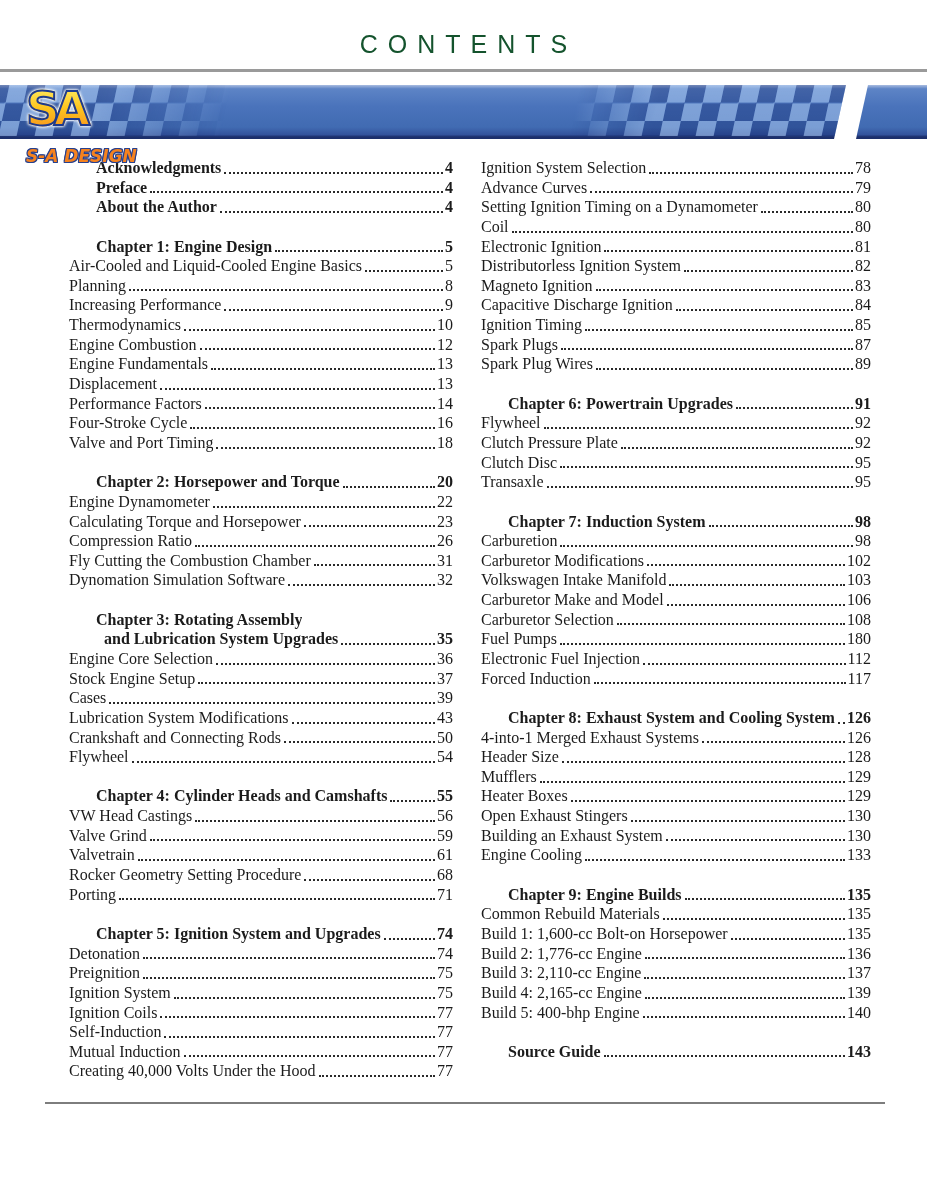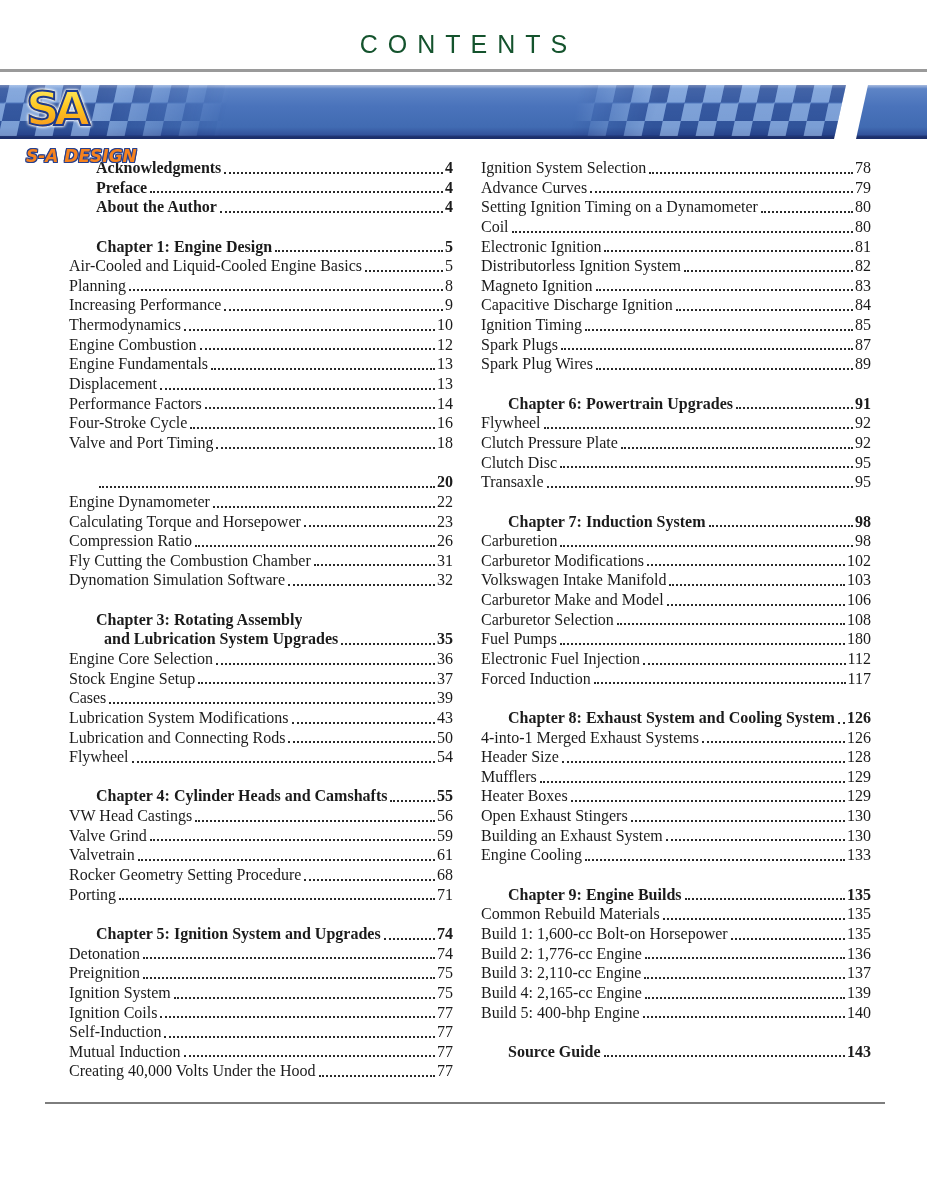--- a/index.html
+++ b/index.html
@@ -197,20 +197,21 @@
         <span class="page">16</span>
       </div>
       <div class="toc-row indent">
         <span class="label">Valve and Port Timing</span>
         <span class="leader"></span>
         <span class="page">18</span>
       </div>
     </div>
     <div class="toc-section">
       <div class="toc-row bold">
+        <span class="label">Chapter 2: Horsepower and Torque</span>
         <span class="leader"></span>
         <span class="page">20</span>
       </div>
       <div class="toc-row indent">
         <span class="label">Engine Dynamometer</span>
         <span class="leader"></span>
         <span class="page">22</span>
       </div>
       <div class="toc-row indent">
         <span class="label">Calculating Torque and Horsepower</span>
@@ -256,21 +257,21 @@
         <span class="label">Cases</span>
         <span class="leader"></span>
         <span class="page">39</span>
       </div>
       <div class="toc-row indent">
         <span class="label">Lubrication System Modifications</span>
         <span class="leader"></span>
         <span class="page">43</span>
       </div>
       <div class="toc-row indent">
-        <span class="label">Lubrication and Connecting Rods</span>
+        <span class="label">Crankshaft and Connecting Rods</span>
         <span class="leader"></span>
         <span class="page">50</span>
       </div>
       <div class="toc-row indent">
         <span class="label">Flywheel</span>
         <span class="leader"></span>
         <span class="page">54</span>
       </div>
     </div>
     <div class="toc-section">

